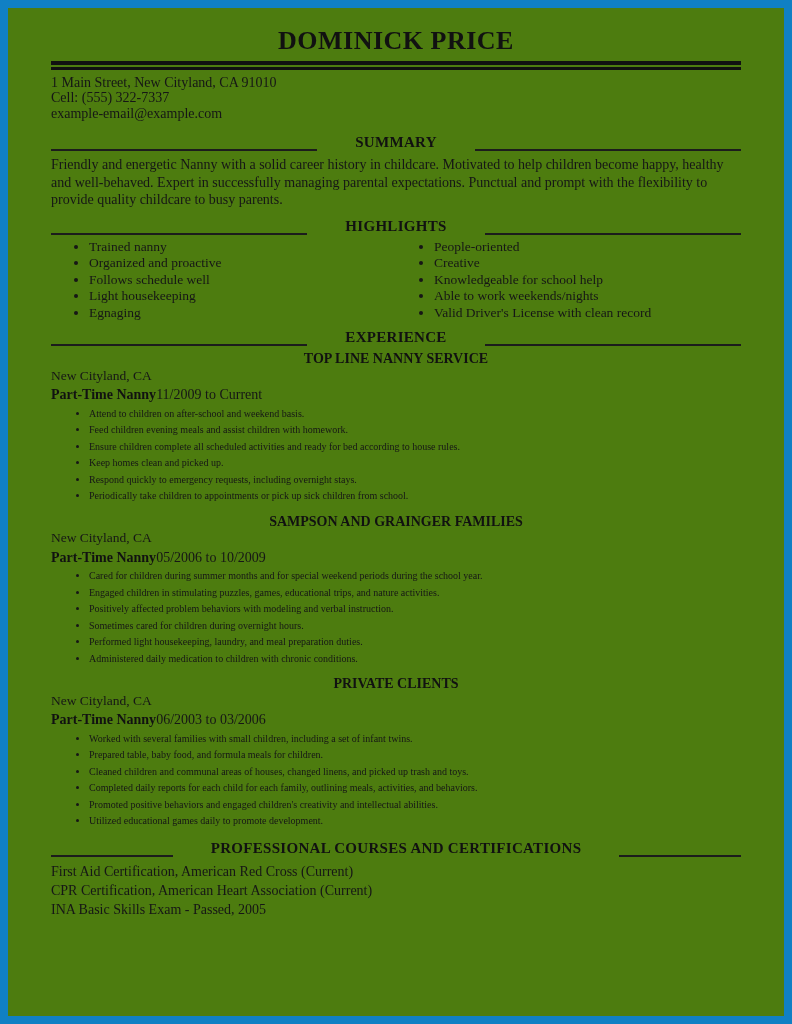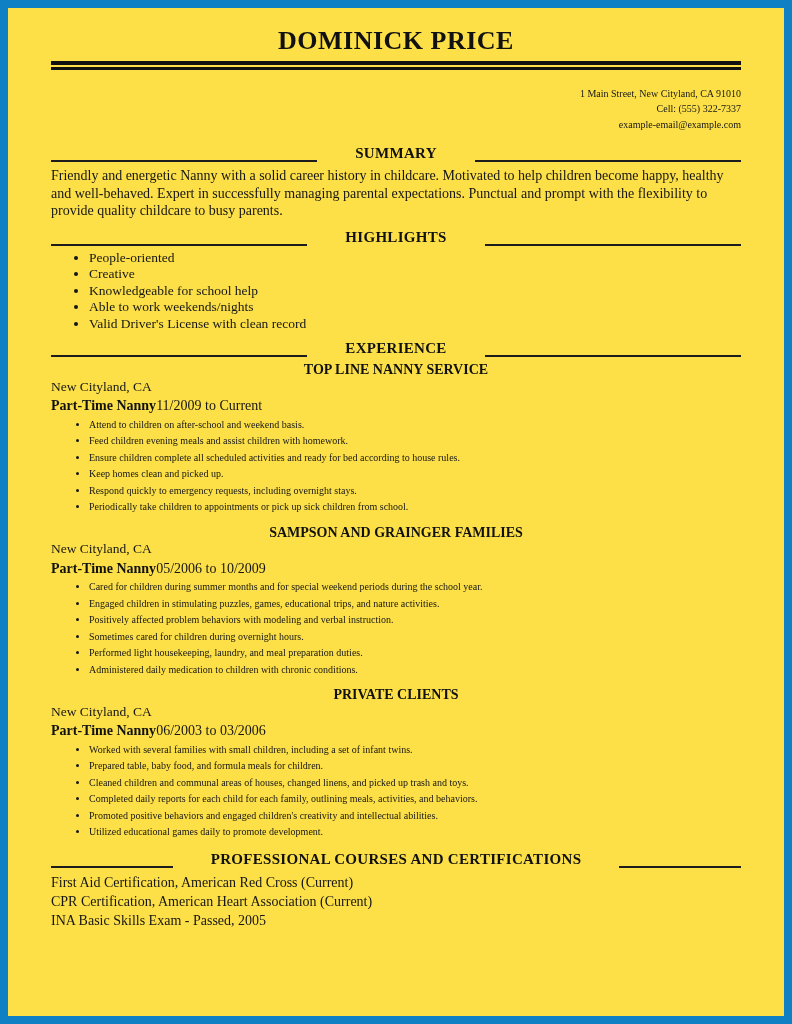--- a/index.html
+++ b/index.html
@@ -8,43 +8,43 @@
     width: 792px;
     height: 1024px;
     background: #ffffff;
     font-family: "Liberation Serif", "DejaVu Serif", serif;
     color: #161616;
   }
   .page {
     width: 792px;
     height: 1024px;
     border: 8px solid #1080c4;
-    background: #fde047;
+    background: #4d7c0f;
     padding: 0 43px;
     overflow: hidden;
   }
   .name {
     margin: 18px 0 0;
     font-size: 26px;
     font-weight: bold;
     text-align: center;
     letter-spacing: 0.5px;
     line-height: 1.15;
     color: #111;
   }
   .double-rule {
     margin-top: 5px;
     border-top: 4px solid #111;
     border-bottom: 3px solid #111;
     height: 9px;
   }
   .contact {
-    margin-top: 16px;
-    text-align: right;
-    font-size: 10px;
+    margin-top: 5px;
+    text-align: left;
+    font-size: 14px;
     line-height: 15.5px;
   }
   .sec-head {
     display: flex;
     align-items: flex-end;
     margin-top: 13px;
     gap: 26px;
   }
   .sec-head.tight { margin-top: 9px; }
   .sec-head.exp { margin-top: 8px; }
@@ -137,20 +137,27 @@
     <span class="rule"></span>
   </div>
   <p class="summary-text">Friendly and energetic Nanny with a solid career history in childcare. Motivated to help children become happy, healthy and well-behaved. Expert in successfully managing parental expectations. Punctual and prompt with the flexibility to provide quality childcare to busy parents.</p>
 
   <div class="sec-head tight">
     <span class="rule"></span>
     <span class="sec-title">HIGHLIGHTS</span>
     <span class="rule"></span>
   </div>
   <div class="hl-row">
+    <ul>
+        <li>Trained nanny</li>
+        <li>Organized and proactive</li>
+        <li>Follows schedule well</li>
+        <li>Light housekeeping</li>
+        <li>Egnaging</li>
+      </ul>
     <ul>
         <li>People-oriented</li>
         <li>Creative</li>
         <li>Knowledgeable for school help</li>
         <li>Able to work weekends/nights</li>
         <li>Valid Driver's License with clean record</li>
       </ul>
   </div>
 
   <div class="sec-head exp">

